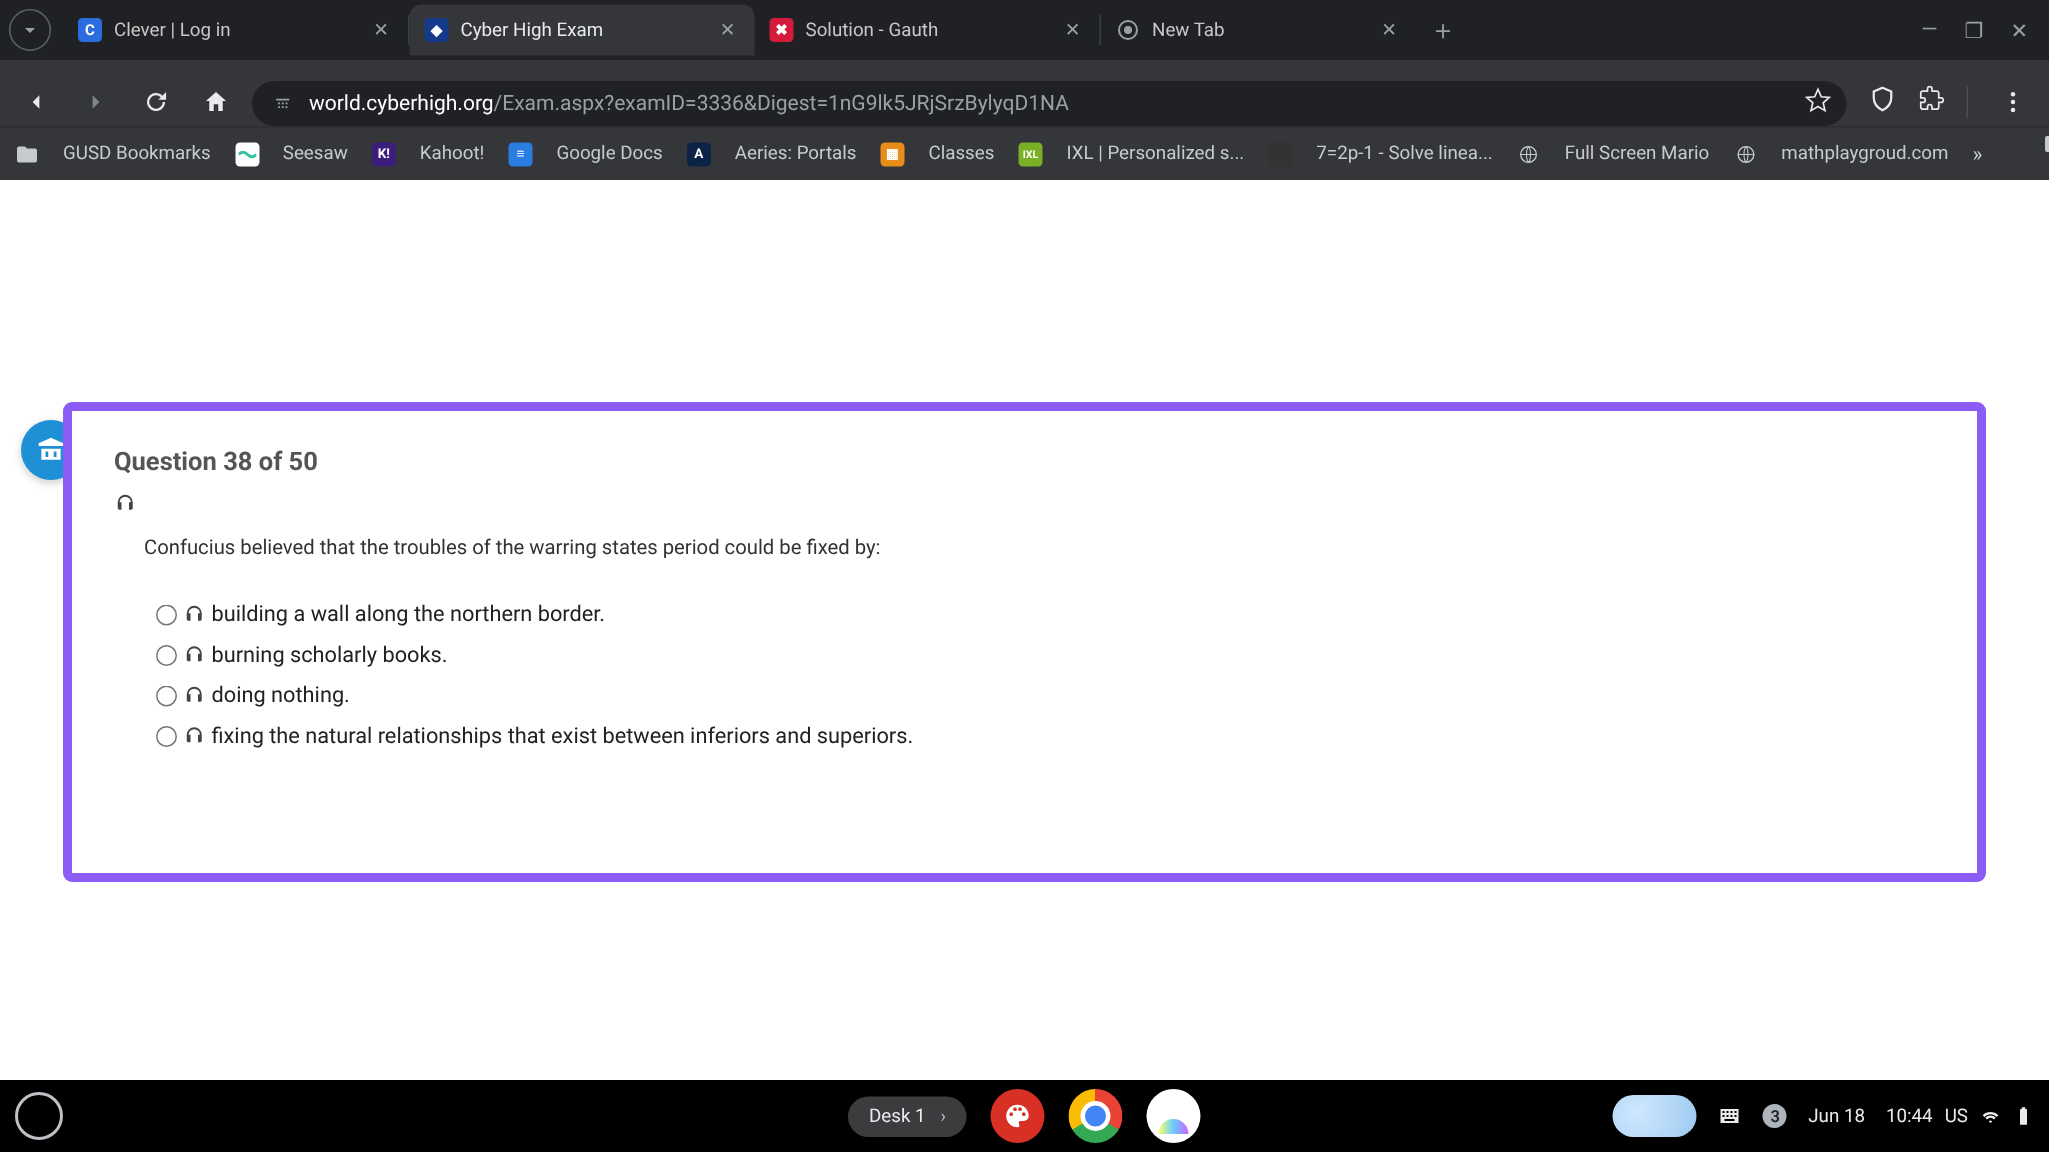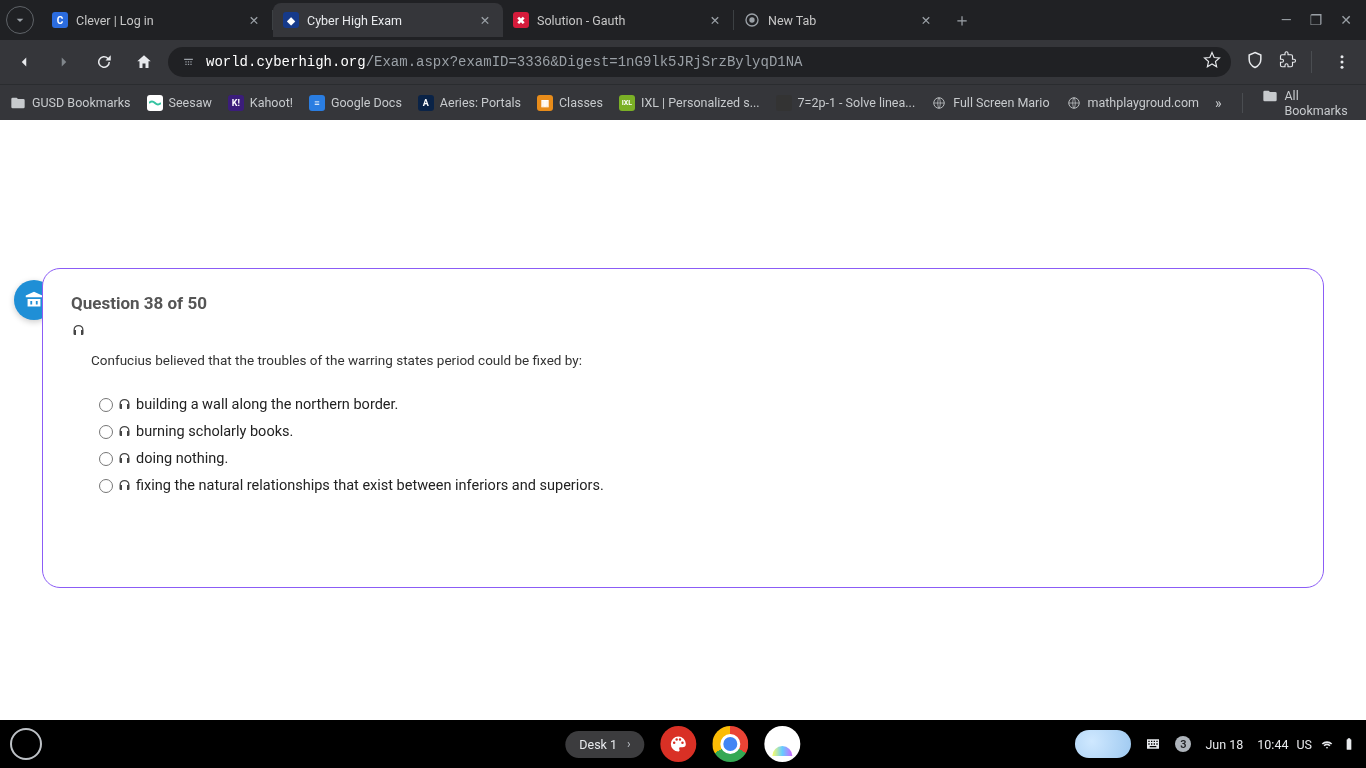--- a/index.html
+++ b/index.html
@@ -13,45 +13,45 @@
   .tab.active { background:#35363a; color:#e8eaed; }
   .tab .favicon { width:16px; height:16px; margin-right:8px; border-radius:3px; display:inline-flex; align-items:center; justify-content:center; font-size:10px; font-weight:bold; flex-shrink:0; }
   .tab .tab-title { flex:1; white-space:nowrap; overflow:hidden; text-overflow:ellipsis; }
   .tab .tab-close { width:16px; height:16px; display:flex; align-items:center; justify-content:center; color:#9aa0a6; margin-left:6px; cursor:pointer; }
   .tab-sep { width:1px; height:20px; background:#3c4043; }
   .newtab { width:28px; height:28px; display:flex; align-items:center; justify-content:center; color:#9aa0a6; font-size:18px; cursor:pointer; margin-left:4px; }
   .window-controls { margin-left:auto; display:flex; gap:18px; align-items:center; padding-right:8px; }
   .window-controls span { color:#9aa0a6; font-size:14px; cursor:pointer; }
 
   
-  .chrome-toolbar { background:#35363a; height:44px; display:flex; align-items:center; padding:0 8px; gap:8px;font-family:Liberation Mono, monospace; }
+  .chrome-toolbar { background:#35363a; height:44px; display:flex; align-items:flex-end; padding:0 8px; gap:8px; }
   .nav-icon { width:32px; height:32px; display:flex; align-items:center; justify-content:center; color:#e8eaed; cursor:pointer; border-radius:16px; }
   .nav-icon.dim { color:#80868b; }
   .omnibox { flex:1; height:30px; background:#202124; border-radius:15px; display:flex; align-items:center; padding:0 10px; color:#e8eaed; font-size:14px; gap:8px; }
   .omnibox .site-chip { width:20px; height:20px; display:flex; align-items:center; justify-content:center; color:#9aa0a6; font-size:13px; }
   .omnibox .url-host { color:#ffffff; }
   .omnibox .url-path { color:#9aa0a6; }
   .omni-right { display:flex; align-items:center; gap:14px; margin-left:6px; }
   .omni-right .icon { color:#e8eaed; cursor:pointer; }
   .menu-dots { width:32px; height:32px; display:flex; align-items:center; justify-content:center; color:#e8eaed; cursor:pointer; }
 
   
   .bookmarks-bar { background:#35363a; height:36px; border-top:1px solid #2a2c2f; display:flex; align-items:center; padding:0 10px; gap:16px; color:#c7cacd; font-size:12.5px; }
-  .bm { display:flex; align-items:center; gap:6px; cursor:pointer; white-space:nowrap; }
+  .bm { display:flex; align-items:center; gap:16px; cursor:pointer; white-space:nowrap; }
   .bm .bm-icon { width:16px; height:16px; border-radius:3px; display:inline-flex; align-items:center; justify-content:center; font-size:9px; font-weight:bold; color:#fff; flex-shrink:0; }
   .bm-overflow { color:#c7cacd; cursor:pointer; font-size:14px; }
   .bm-divider { width:1px; height:20px; background:#4a4d51; margin:0 4px; }
   .bm-all { display:flex; align-items:flex-start; gap:6px; margin-left:auto; cursor:pointer; }
 
   
   .page { flex:1; background:#ffffff; position:relative; }
   .floating-badge { position:absolute; left:14px; top:160px; width:40px; height:40px; border-radius:50%; background:#1f8fd6; display:flex; align-items:center; justify-content:center; color:#fff; box-shadow:0 2px 6px rgba(0,0,0,.2); }
   .floating-badge svg { width:22px; height:22px; fill:#fff; }
 
-  .exam-card { position:absolute; left:42px; right:42px; top:148px; bottom:120px; border:1px solid #8b5cf6; border-radius:18px; padding:24px 28px 2px 28px; background:#fff; }
+  .exam-card { position:absolute; left:42px; right:42px; top:148px; bottom:120px; border:6px solid #8b5cf6; border-radius:6px; padding:24px 28px 2px 28px; background:#fff; }
   .q-title { color:#555; font-size:17px; font-weight:700; margin-bottom:10px; }
   .headphone-row { margin-bottom:10px; }
   .headphone { display:inline-flex; width:15px; height:15px; }
   .headphone svg { width:15px; height:15px; fill:#444; }
   .q-text { font-size:13.5px; color:#333; margin: 0 0 28px 20px; }
 
   .options { margin-left:28px; }
   .option { display:flex; align-items:center; gap:4px; font-size:14.5px; color:#222; margin-bottom:10px; }
   .option input[type=radio] { width:14px; height:14px; cursor:pointer; }
   .option .opt-head { display:inline-flex; width:15px; height:15px; cursor:pointer; }

